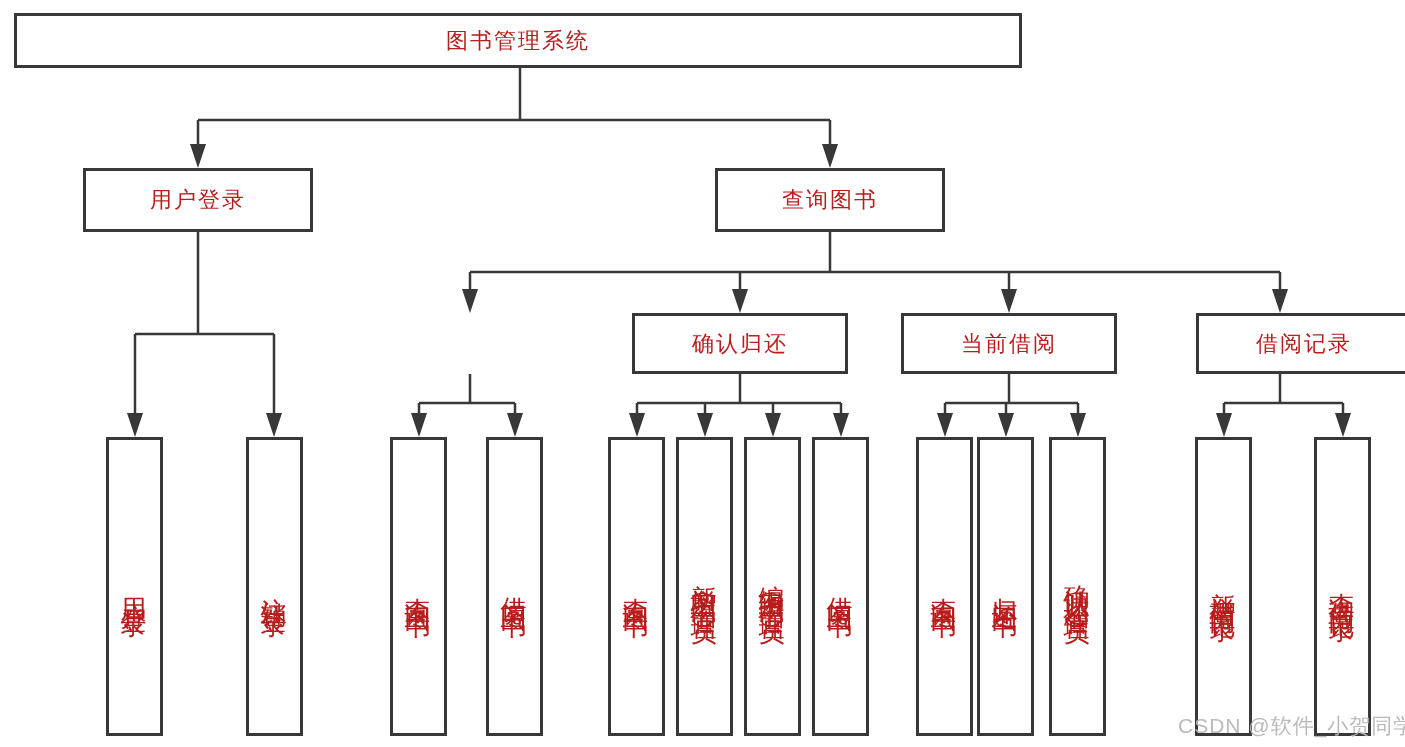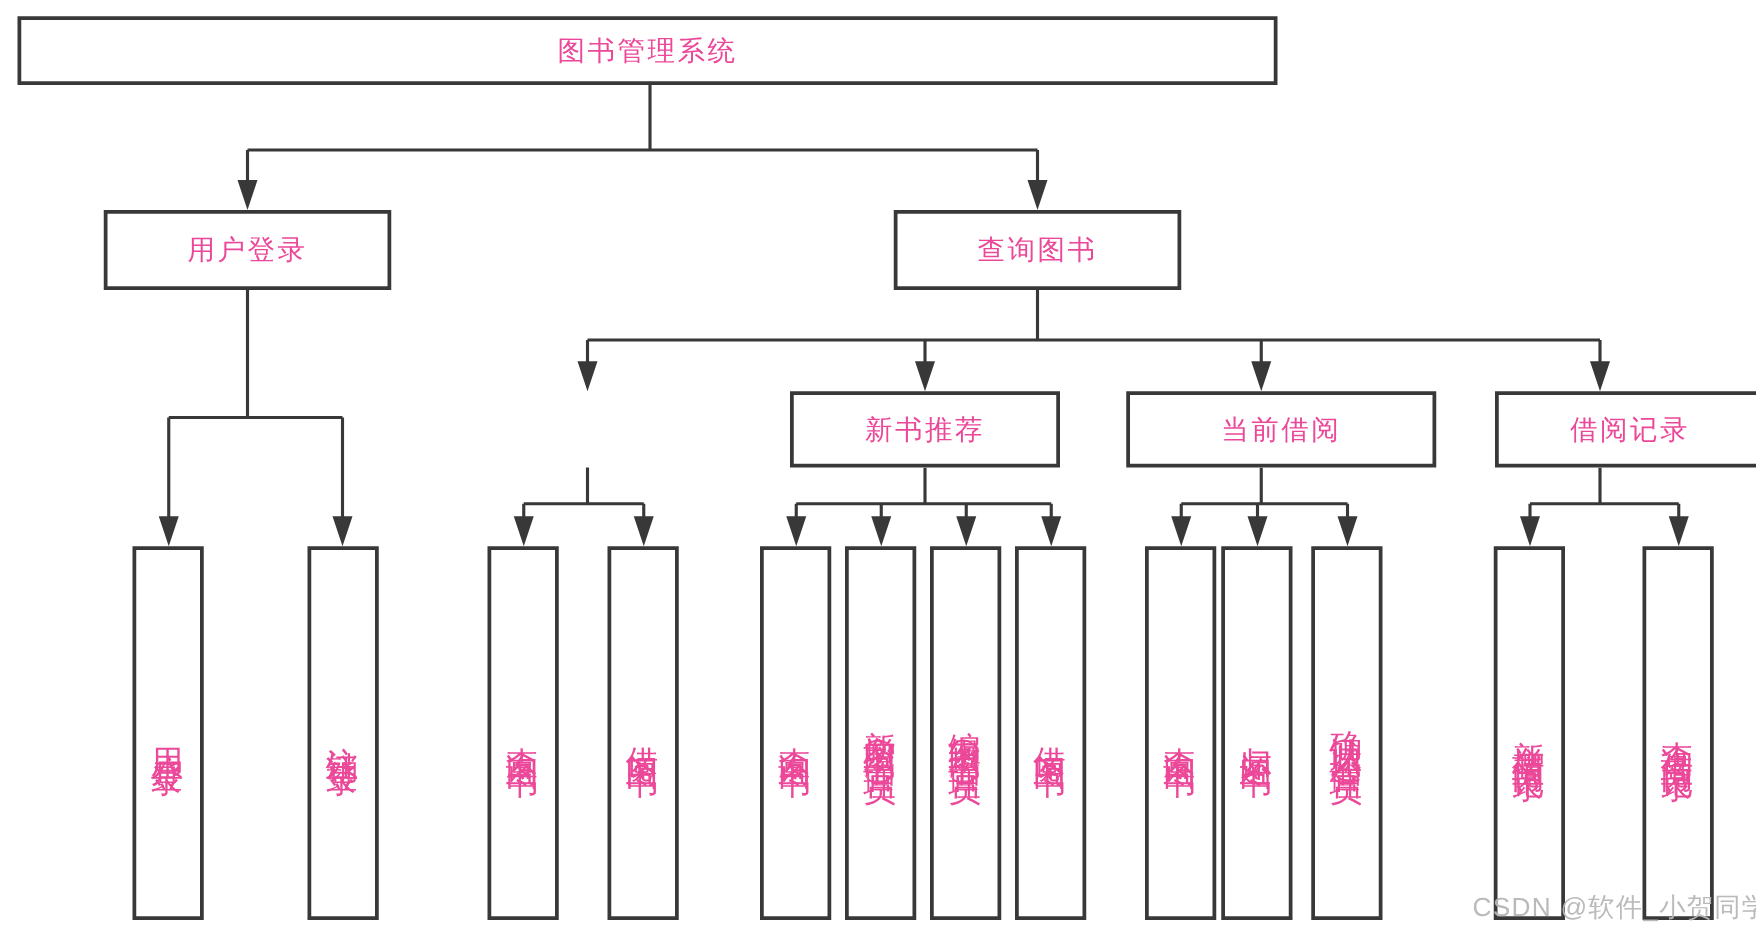--- a/index.html
+++ b/index.html
@@ -12,21 +12,21 @@
   }
   .connectors { position:absolute; left:0; top:0; width:1405px; height:747px; pointer-events:none; }
   .node {
     position:absolute;
     box-sizing:border-box;
     border:3px solid #383838;
     background:#ffffff;
     display:flex;
     align-items:center;
     justify-content:center;
-    color:#ec4899;
+    color:#b91c1c;
   }
   .hbox { font-size:22px; letter-spacing:2px; }
   .root  { font-size:22px; }
   .vbox {
     writing-mode:vertical-rl;
     text-orientation:mixed;
     font-size:26px;
     letter-spacing:5px;
     top:437px; height:299px; width:57px;
   }
@@ -76,22 +76,22 @@
     <use href="#arr" transform="translate(1078,437)"></use>
     <use href="#arr" transform="translate(1224,437)"></use>
     <use href="#arr" transform="translate(1343,437)"></use>
   </svg>
 
   <div class="node hbox root" style="left:14px; top:13px; width:1008px; height:55px;">图书管理系统</div>
 
   <div class="node hbox" style="left:83px; top:168px; width:230px; height:64px;">用户登录</div>
   <div class="node hbox" style="left:715px; top:168px; width:230px; height:64px;">查询图书</div>
 
-  <div class="node hbox" style="left:632px; top:313px; width:216px; height:61px;">新书推荐</div>
-  <div class="node hbox" style="left:901px; top:313px; width:248px; height:61px;">当前借阅</div>
+  <div class="node hbox" style="left:632px; top:313px; width:216px; height:61px;">确认归还</div>
+  <div class="node hbox" style="left:901px; top:313px; width:216px; height:61px;">当前借阅</div>
   <div class="node hbox" style="left:1172px; top:313px; width:216px; height:61px;margin-left:24px;">借阅记录</div>
 
   <div class="node vbox" style="left:106px;">用户登录</div>
   <div class="node vbox" style="left:246px;">注销登录</div>
 
   <div class="node vbox" style="left:390px;">查询图书</div>
   <div class="node vbox" style="left:486px;">借阅图书</div>
 
   <div class="node vbox" style="left:608px;">查询图书</div>
   <div class="node vbox" style="left:676px;">新增图书（管理员）</div>

